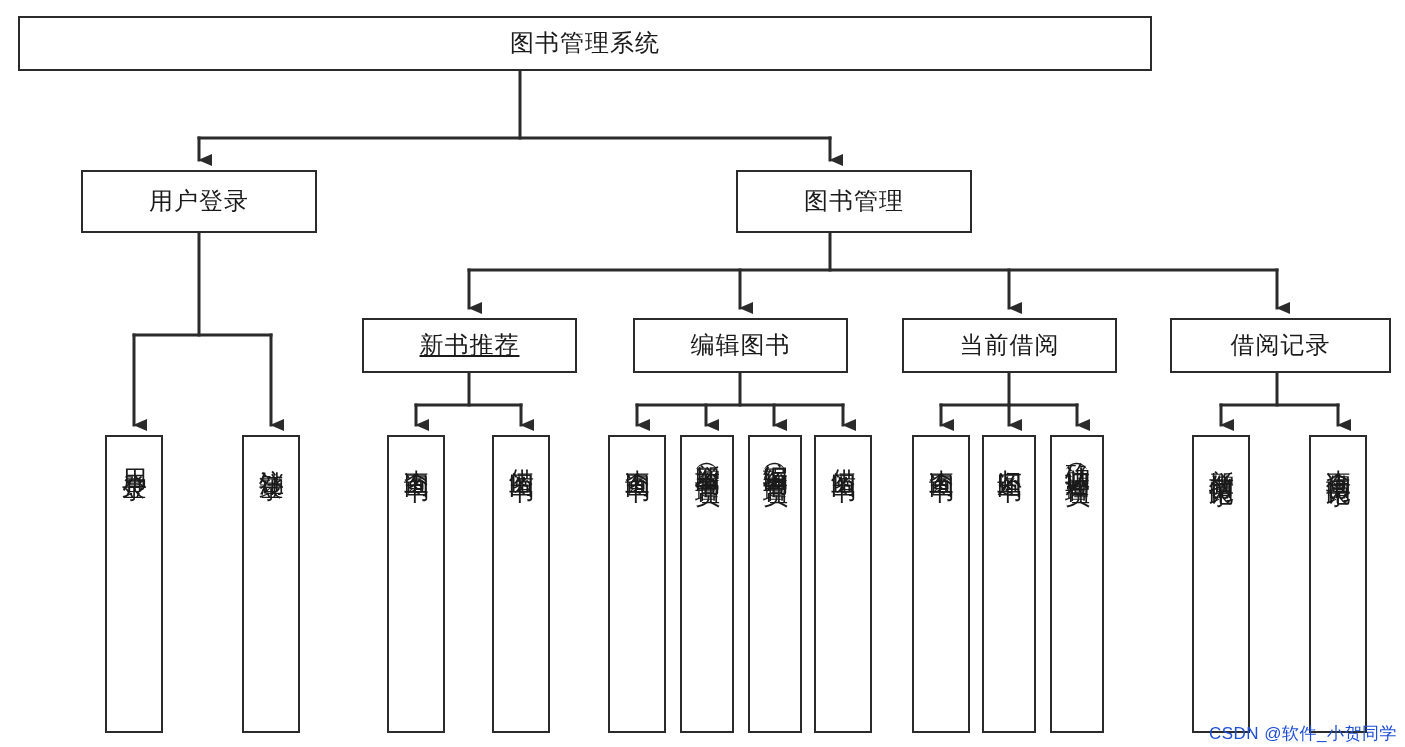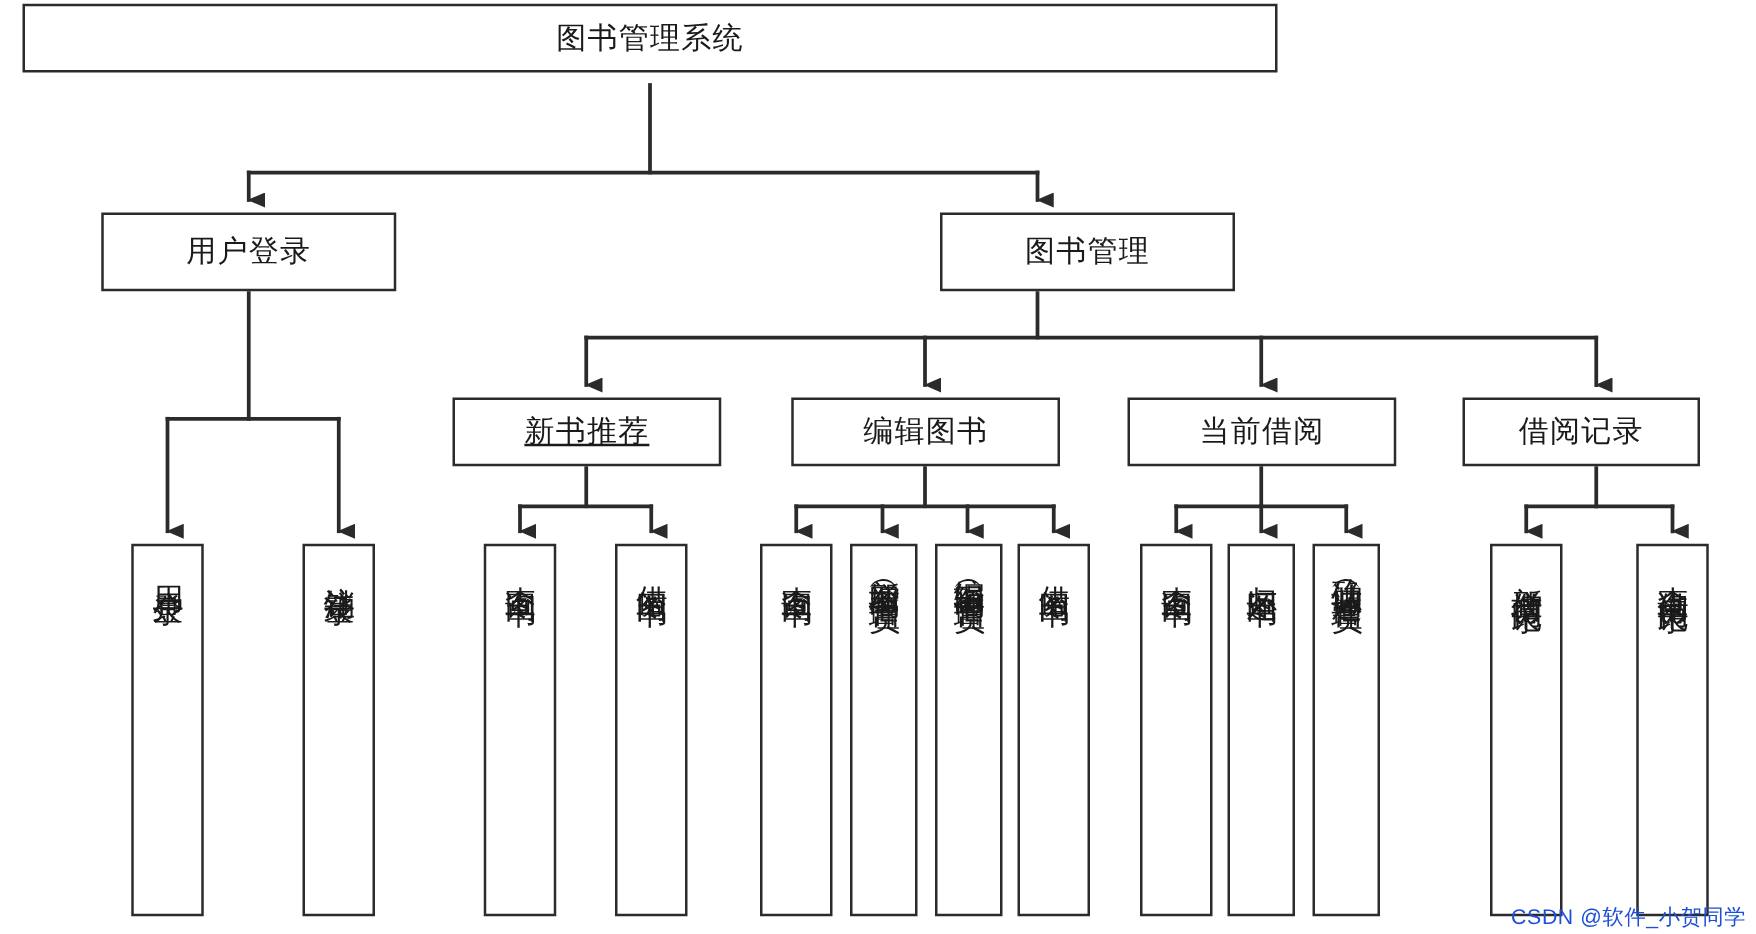--- a/index.html
+++ b/index.html
@@ -125,41 +125,41 @@
       <path d="M 1009 405 L 1009 425" marker-end="url(#arrow)"></path>
       <path d="M 1077 405 L 1077 425" marker-end="url(#arrow)"></path>
 
       <path d="M 1277 373 L 1277 405"></path>
       <path d="M 1221 405 L 1338 405"></path>
       <path d="M 1221 405 L 1221 425" marker-end="url(#arrow)"></path>
       <path d="M 1338 405 L 1338 425" marker-end="url(#arrow)"></path>
     </g>
   </svg>
 
-  <div class="node horizontal root" style="left:18px; top:3px; width:1004px; height:55px;">
+  <div class="node horizontal root" style="left:18px; top:16px; width:1134px; height:55px;">
     <span class="label">图书管理系统</span>
   </div>
 
   <div class="node horizontal l2" style="left:81px; top:170px; width:236px; height:63px;">
     <span class="label">用户登录</span>
   </div>
-  <div class="node horizontal l2" style="left:752px; top:170px; width:236px; height:63px;">
+  <div class="node horizontal l2" style="left:736px; top:170px; width:236px; height:63px;">
     <span class="label">图书管理</span>
   </div>
 
   <div class="node horizontal l3" style="left:362px; top:318px; width:215px; height:55px;text-decoration:underline;">
     <span class="label">新书推荐</span>
   </div>
   <div class="node horizontal l3" style="left:633px; top:318px; width:215px; height:55px;">
     <span class="label">编辑图书</span>
   </div>
   <div class="node horizontal l3" style="left:902px; top:318px; width:215px; height:55px;">
     <span class="label">当前借阅</span>
   </div>
-  <div class="node horizontal l3" style="left:1170px; top:318px; width:190px; height:55px;">
+  <div class="node horizontal l3" style="left:1170px; top:318px; width:221px; height:55px;">
     <span class="label">借阅记录</span>
   </div>
 
   <div class="node vertical" style="left:105px; top:435px; width:58px; height:298px;">
     <span class="label">用户登录</span>
   </div>
   <div class="node vertical" style="left:242px; top:435px; width:58px; height:298px;">
     <span class="label">注销登录</span>
   </div>
 

